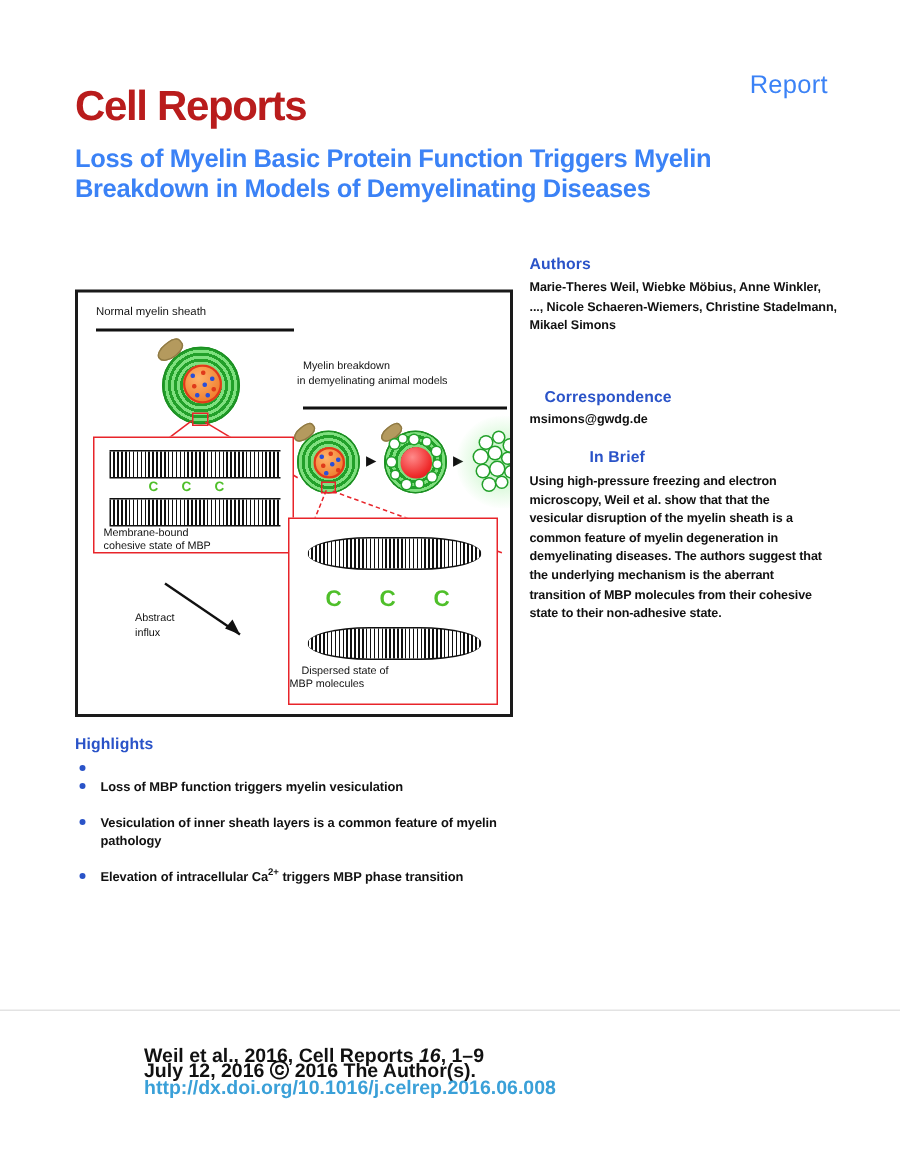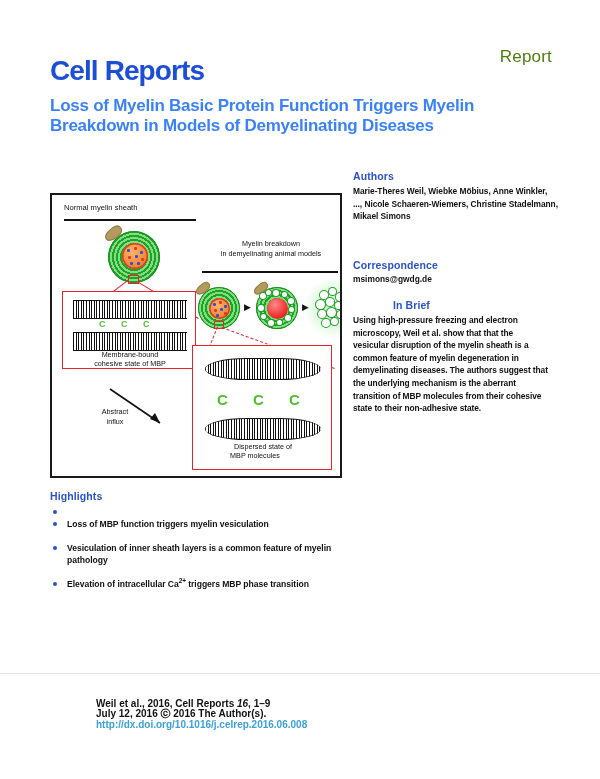--- a/index.html
+++ b/index.html
@@ -20,31 +20,31 @@
     left: 0; top: 0;
     width: 600px; height: 779px;
   }
 
   
   .kicker {
     position: absolute;
     right: 48px;
     top: 47px;
     font-size: 17px;
-    color: #4d7c0f;
+    color: #3b82f6;
     font-weight: 400;
     letter-spacing: 0.2px;
   }
   .masthead {
     position: absolute;
     left: 50px;
     top: 55px;
     font-size: 28px;
     font-weight: bold;
-    color: #1d4ed8;
+    color: #b91c1c;
     letter-spacing: -0.9px;
   }
   .article-title {
     position: absolute;
     left: 50px;
     top: 96px;
     width: 470px;
     font-size: 17px;
     font-weight: bold;
     line-height: 20px;
@@ -73,21 +73,21 @@
     background: #ffffff;
     box-sizing: border-box;
     overflow: hidden;
   }
 
   .fig-label {
     position: absolute;
     font-size: 7.2px;
     color: #111;
     line-height: 9px;
-    text-align: center;
+    text-align: left;
   }
   .rule {
     position: absolute;
     background: #111111;
     height: 2px;
   }
 
   
   .ring {
     position: absolute;
@@ -213,21 +213,21 @@
     position: absolute;
     left: 353px;
     top: 185px;
     width: 205px;
     font-size: 8.4px;
     line-height: 12.6px;
     font-weight: bold;
     color: #111;
     letter-spacing: -0.05px;
   }
-  .corr-head { top: 259px; }
+  .corr-head { top: 259px; margin-left: 10px; }
   .corr-body {
     position: absolute;
     left: 353px;
     top: 274px;
     font-size: 8.4px;
     font-weight: bold;
     color: #111;
   }
   .brief-head { top: 299px; margin-left: 40px; }
   .brief-body {
@@ -248,21 +248,21 @@
     left: 0;
     top: 673px;
     width: 600px;
     height: 1px;
     background: #e3e3e3;
   }
   .cite {
     position: absolute;
     left: 96px;
     top: 699px;
-    font-size: 10px;
+    font-size: 13px;
     line-height: 10.4px;
     font-weight: bold;
     color: #111;
   }
   .cite .doi { color: #3aa0d8; font-weight: bold; }
   .cite em { font-style: italic; }
   .cellpress {
     position: absolute;
     right: 52px;
     top: 698px;

